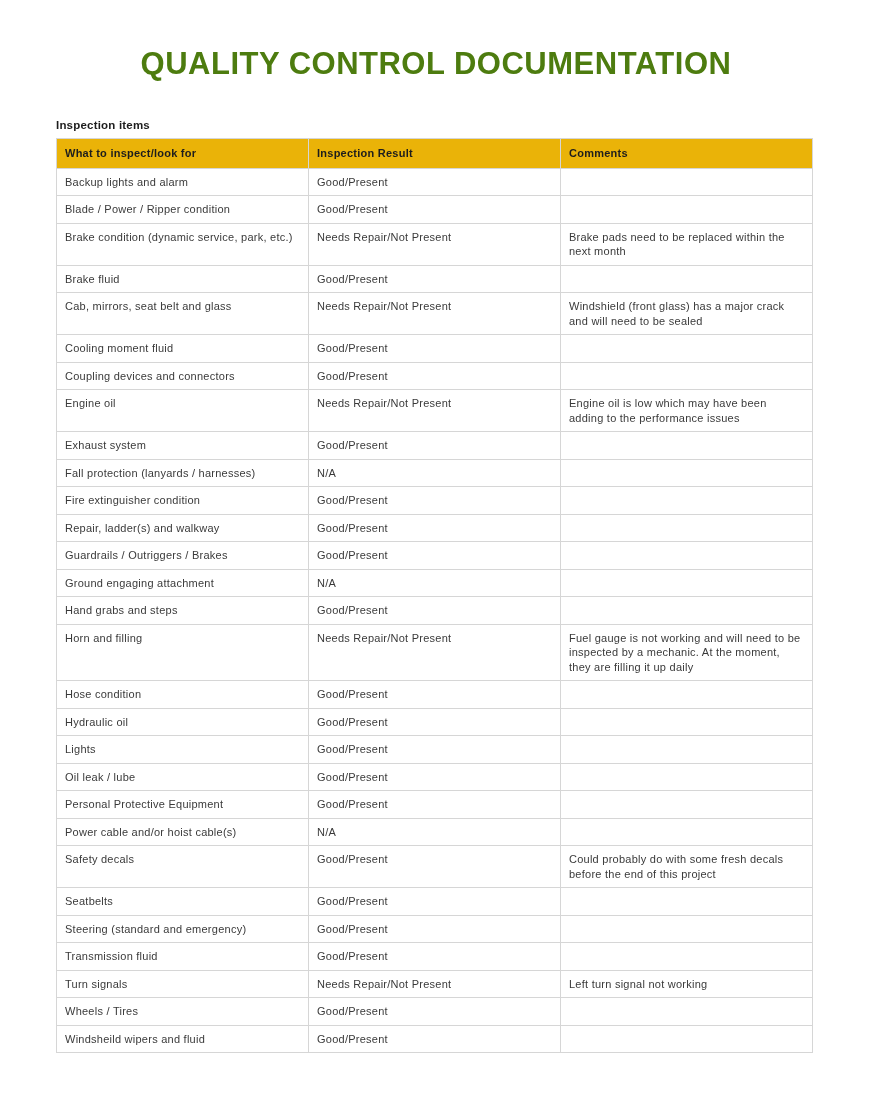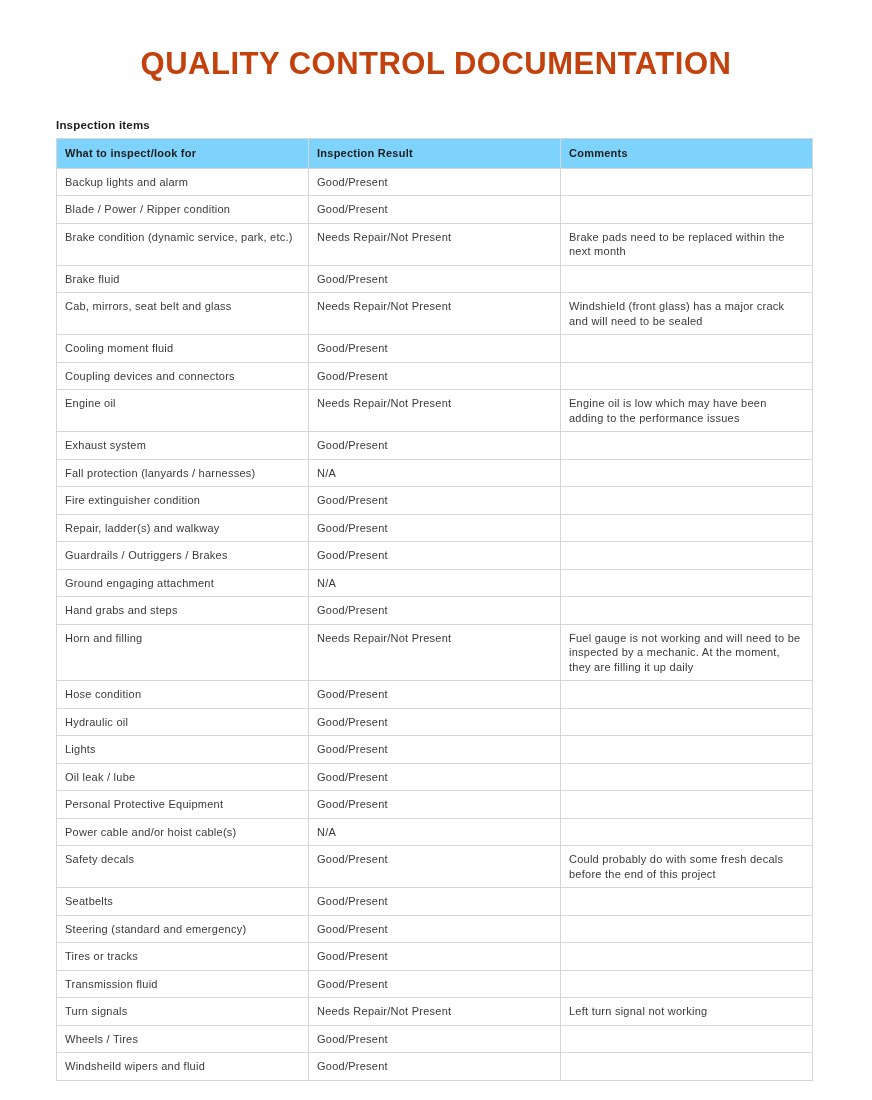--- a/index.html
+++ b/index.html
@@ -10,21 +10,21 @@
   }
   body {
     width: 872px;
     height: 1100px;
     position: relative;
     overflow: hidden;
   }
   .page-title {
     margin-top: 46px;
     text-align: center;
-    color: #c2410c;
+    color: #4d7c0f;
     font-size: 31px;
     font-weight: 800;
     letter-spacing: 0.5px;
   }
   .content {
     width: 756px;
     margin-left: 56px;
   }
   .section-label {
     margin-top: 37px;
@@ -45,21 +45,21 @@
     font-size: 11px;
     line-height: 14.5px;
     padding: 6px 8px;
     text-align: left;
     vertical-align: top;
     letter-spacing: 0.25px;
     color: #3a3a3a;
     word-wrap: break-word;
   }
   .inspection-table th {
-    background: #7dd3fc;
+    background: #eab308;
     font-weight: bold;
     color: #1d1d1d;
     padding-top: 7px;
     padding-bottom: 7px;
   }
   .inspection-table td { background: #ffffff; }
 </style>
 </head>
 <body>
 
@@ -197,25 +197,20 @@
           <td>Seatbelts</td>
           <td>Good/Present</td>
           <td></td>
         </tr>
         <tr>
           <td>Steering (standard and emergency)</td>
           <td>Good/Present</td>
           <td></td>
         </tr>
         <tr>
-          <td>Tires or tracks</td>
-          <td>Good/Present</td>
-          <td></td>
-        </tr>
-        <tr>
           <td>Transmission fluid</td>
           <td>Good/Present</td>
           <td></td>
         </tr>
         <tr>
           <td>Turn signals</td>
           <td>Needs Repair/Not Present</td>
           <td>Left turn signal not working</td>
         </tr>
         <tr>

